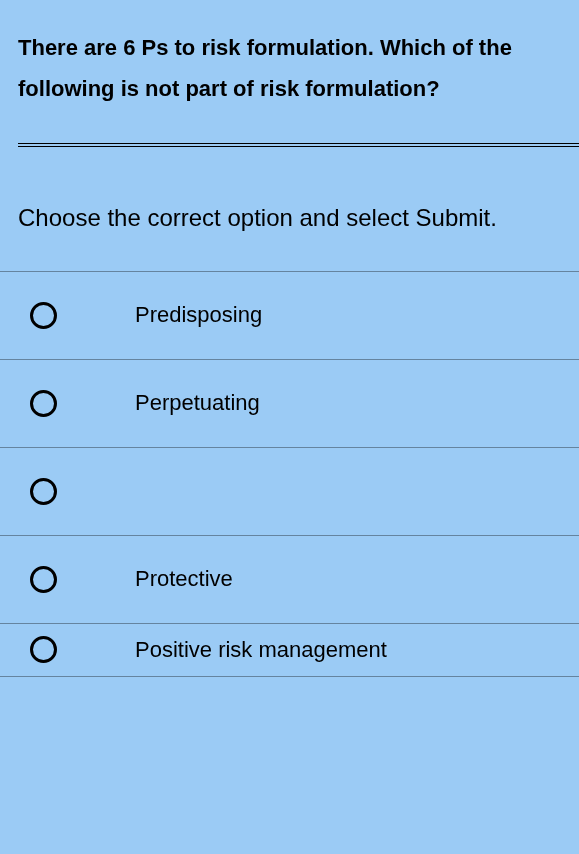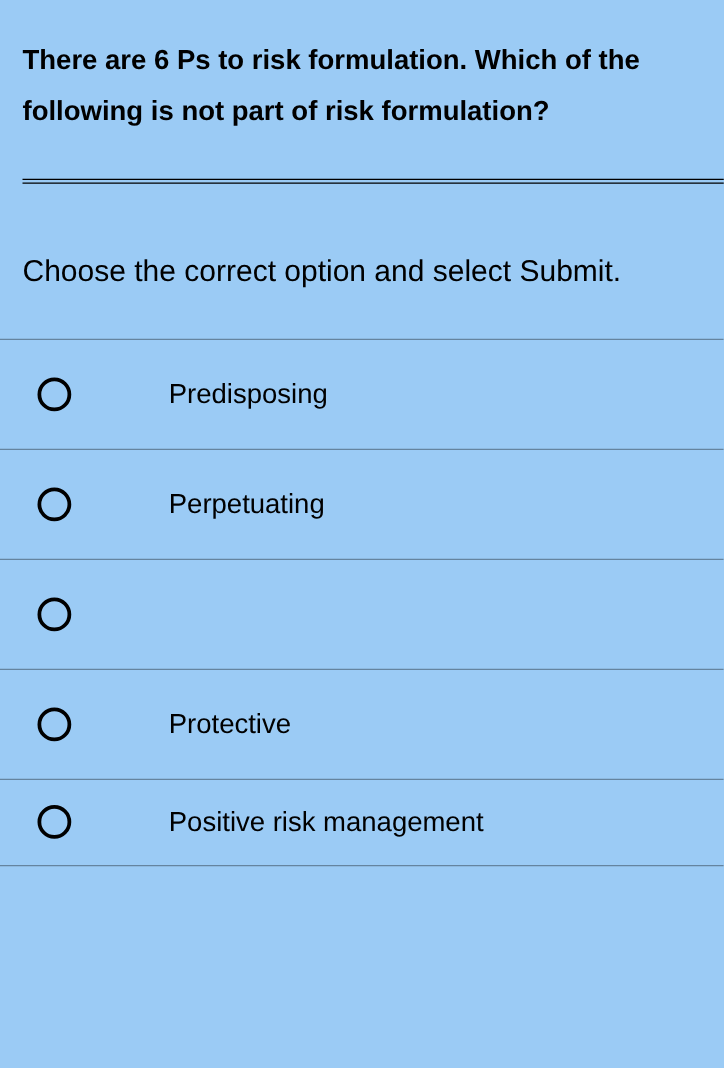--- a/index.html
+++ b/index.html
@@ -44,21 +44,21 @@
     display: flex;
     align-items: center;
     height: 88px;
     border-top: 1px solid rgba(0,0,0,0.35);
     padding-left: 30px;
     cursor: pointer;
     gap: 48px;
   }
   .options .option-row:last-child {
     border-bottom: 1px solid rgba(0,0,0,0.35);
-    height: 70px;
+    height: 54px;
     text-align: center;
   }
   .radio {
     width: 27px;
     height: 27px;
     border: 3.5px solid #000;
     border-radius: 50%;
     background: transparent;
     flex-shrink: 0;
   }

